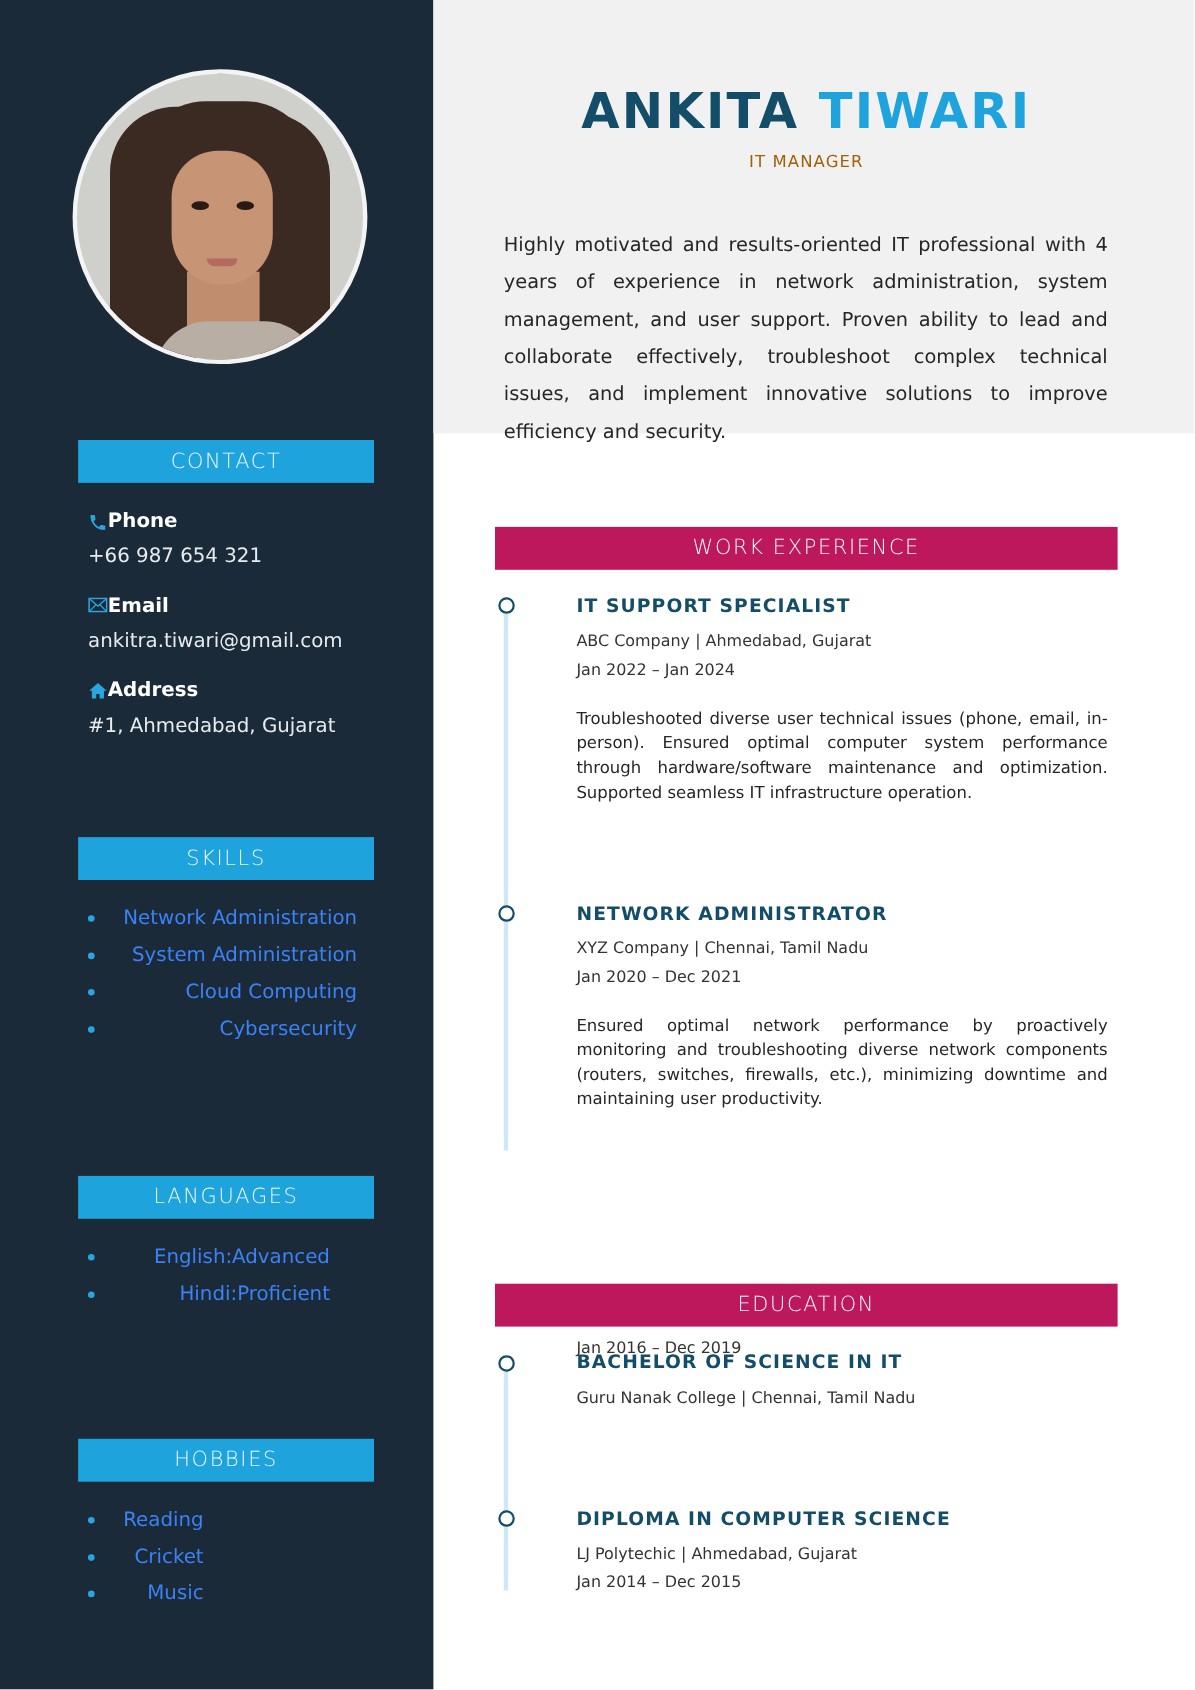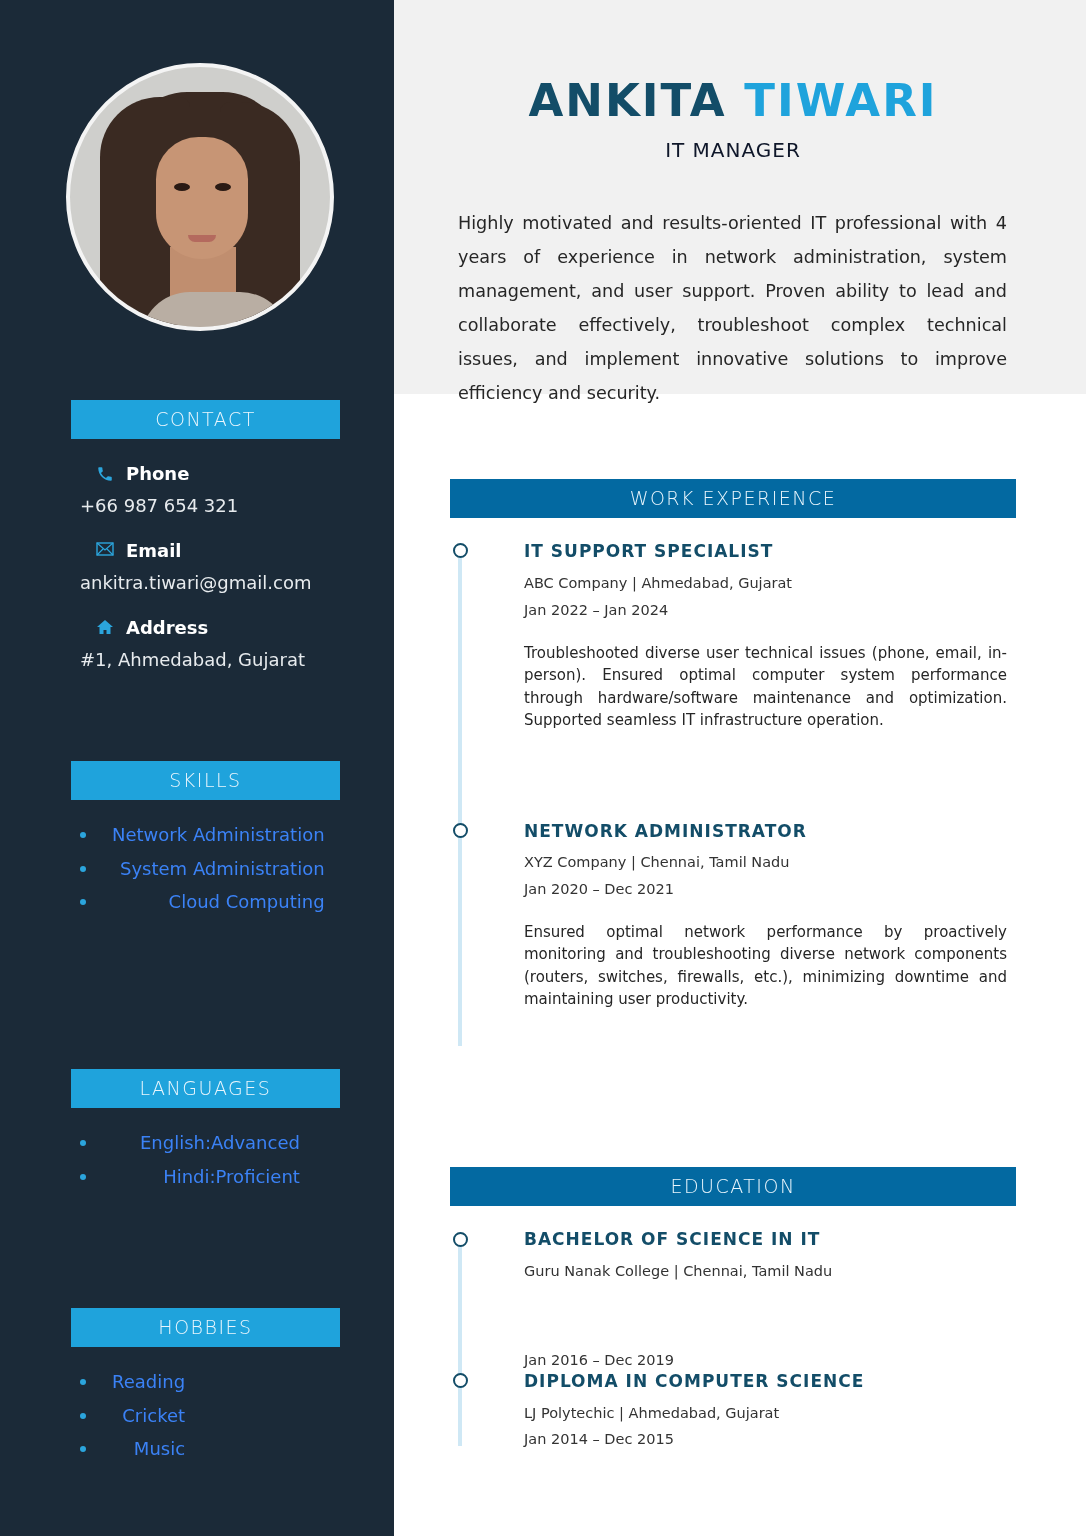--- a/index.html
+++ b/index.html
@@ -17,36 +17,36 @@
   .photo .hair-r { position: absolute; left: 150px; top: 35px; width: 80px; height: 220px; border-radius: 10px 60px 40px 20px; background: #3a2a22; }
   .photo .hair-top { position: absolute; left: 55px; top: 25px; width: 160px; height: 70px; border-radius: 80px 80px 10px 10px; background: #3a2a22; }
   .photo .neck { position: absolute; left: 100px; top: 180px; width: 66px; height: 60px; background: #c08e6f; }
   .photo .shirt { position: absolute; left: 70px; top: 225px; width: 150px; height: 60px; border-radius: 50px 50px 0 0; background: #b9aea3; }
   .photo .eye { position: absolute; top: 116px; width: 16px; height: 8px; border-radius: 50%; background: #2a1a14; }
   .photo .mouth { position: absolute; left: 118px; top: 168px; width: 28px; height: 7px; border-radius: 0 0 14px 14px; background: #b46a5e; }
 
   .side-header { position: absolute; left: 71px; width: 269px; height: 39px; background: #1fa3dc;
                  color: #eaf6fd; font-size: 19px; letter-spacing: 1.5px; text-align: center; line-height: 39px; font-weight: 300; }
 
-  .contact-label { position: absolute; left: 96px; color: #ffffff; font-weight: bold; font-size: 18px; display: flex; align-items: center; gap: 12px; }
+  .contact-label { position: absolute; left: 80px; color: #ffffff; font-weight: bold; font-size: 18px; display: flex; align-items: flex-end; }
   .contact-label .ic { width: 18px; height: 18px; color: #2ba5dd; font-size: 16px; line-height: 18px; text-align: center; }
   .contact-value { position: absolute; left: 80px; color: #e7ebee; font-size: 18px; }
 
   .bullet-list { position: absolute; left: 80px; list-style: none; }
   .bullet-list li { position: relative; height: 33.7px; line-height: 33.7px; color: #3b82f6; font-size: 18px; padding-left: 32px; text-align: right; }
   .bullet-list li::before { content: ""; position: absolute; left: 0; top: 14px; width: 6px; height: 6px; border-radius: 50%; background: #2ba5dd; }
   .lang-name { display: inline-block; width: 99px; }
 
   .name { position: absolute; left: 394px; width: 678px; top: 74px; text-align: center; font-size: 45px; font-weight: bold; letter-spacing: 2px; }
   .name .first { color: #134d68; }
   .name .last { color: #1fa3dc; }
-  .role { position: absolute; left: 394px; width: 678px; top: 138px; text-align: center; font-size: 20px; color: #0f172a; letter-spacing: 1px; }
+  .role { position: absolute; left: 394px; width: 678px; top: 138px; text-align: center; font-size: 15px; color: #a16207; letter-spacing: 1px; }
   .summary { position: absolute; left: 458px; top: 206px; width: 549px; font-size: 17.6px; line-height: 34px; color: #262626; text-align: justify; }
 
-  .main-header { position: absolute; left: 450px; width: 566px; height: 39px; background: #0369a1; color: #eaf6fd;
+  .main-header { position: absolute; left: 450px; width: 566px; height: 39px; background: #be185d; color: #eaf6fd;
                  font-size: 19px; letter-spacing: 1.5px; text-align: center; line-height: 39px; font-weight: 300; }
   .timeline-line { position: absolute; left: 458px; width: 4px; background: #cfe8f5; }
   .tl-dot { position: absolute; left: 453px; width: 15px; height: 15px; border-radius: 50%; border: 2.5px solid #134d68; background: #fff; }
   .entry-title { position: absolute; left: 524px; font-size: 17px; font-weight: bold; color: #134d68; letter-spacing: 1px; }
   .entry-meta { position: absolute; left: 524px; font-size: 14.5px; color: #333; }
   .entry-desc { position: absolute; left: 524px; width: 483px; font-size: 15px; line-height: 22.4px; color: #262626; text-align: justify; }
 </style>
 </head>
 <body>
 
@@ -96,20 +96,21 @@
   </span>
   <span>Address</span>
 </div>
 <div class="contact-value" style="top:649px">#1, Ahmedabad, Gujarat</div>
 
 <div class="side-header" style="top:761px">SKILLS</div>
 <ul class="bullet-list" style="top:818px">
   <li>Network Administration</li>
   <li>System Administration</li>
   <li>Cloud Computing</li>
+  <li>Cybersecurity</li>
 </ul>
 
 <div class="side-header" style="top:1069px">LANGUAGES</div>
 <ul class="bullet-list" style="top:1126px">
   <li><span class="lang-name">English:</span><span>Advanced</span></li>
   <li><span class="lang-name">Hindi:</span><span>Proficient</span></li>
 </ul>
 
 <div class="side-header" style="top:1308px">HOBBIES</div>
 <ul class="bullet-list" style="top:1365px">
@@ -139,18 +140,18 @@
 <div class="entry-meta" style="top:854px">XYZ Company  |  Chennai, Tamil Nadu</div>
 <div class="entry-meta" style="top:881px">Jan 2020 – Dec 2021</div>
 <div class="entry-desc" style="top:921px">Ensured optimal network performance by proactively monitoring and troubleshooting diverse network components (routers, switches, firewalls, etc.), minimizing downtime and maintaining user productivity.</div>
 
 <div class="main-header" style="top:1167px">EDUCATION</div>
 <div class="timeline-line" style="top:1246px;height:200px"></div>
 
 <div class="tl-dot" style="top:1232px"></div>
 <div class="entry-title" style="top:1229px">BACHELOR OF SCIENCE IN IT</div>
 <div class="entry-meta" style="top:1263px">Guru Nanak College  |  Chennai, Tamil Nadu</div>
-<div class="entry-meta" style="top:1352px">Jan 2016 – Dec 2019</div>
+<div class="entry-meta" style="top:1218px">Jan 2016 – Dec 2019</div>
 
 <div class="tl-dot" style="top:1373px"></div>
 <div class="entry-title" style="top:1371px">DIPLOMA IN COMPUTER SCIENCE</div>
 <div class="entry-meta" style="top:1405px">LJ Polytechic | Ahmedabad, Gujarat</div>
 <div class="entry-meta" style="top:1431px">Jan 2014 – Dec 2015</div>
 
 </body></html>

